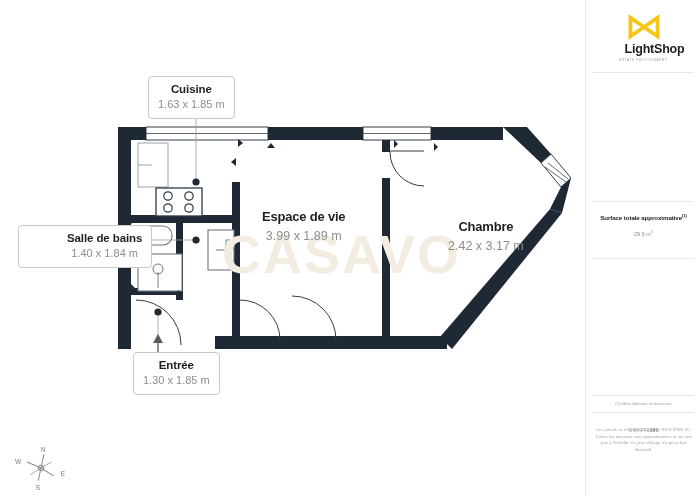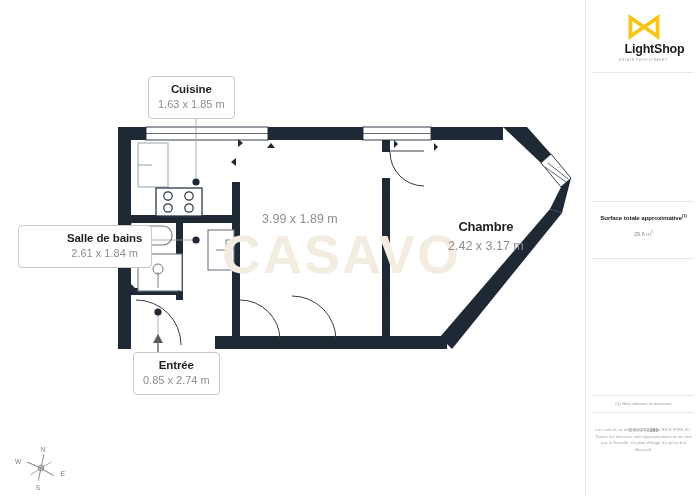--- a/index.html
+++ b/index.html
@@ -355,29 +355,30 @@
 
   <div id="watermark">CASAVO</div>
 
   <div class="room-label" style="left:148px; top:76px;">
     <div class="rl-name">Cuisine</div>
     <div class="rl-dims">1.63 x 1.85 m</div>
   </div>
 
   <div class="room-label" style="left:18px; top:225px;padding-left:48px;">
     <div class="rl-name">Salle de bains</div>
-    <div class="rl-dims">2.61 x 1.84 m</div>
+    <div class="rl-dims">1.40 x 1.84 m</div>
   </div>
 
   <div class="room-label" style="left:133px; top:352px;">
     <div class="rl-name">Entrée</div>
-    <div class="rl-dims">0.85 x 2.74 m</div>
+    <div class="rl-dims">1.30 x 1.85 m</div>
   </div>
 
   <div class="inline-label" style="left:262px; top:209px;">
+    <div class="rl-name">Espace de vie</div>
     <div class="rl-dims">3.99 x 1.89 m</div>
   </div>
 
   <div class="inline-label" style="left:448px; top:219px;">
     <div class="rl-name">Chambre</div>
     <div class="rl-dims">2.42 x 3.17 m</div>
   </div>
 
   <svg id="compass" viewBox="0 0 62 50">
     <g transform="translate(31,25) rotate(12)">

